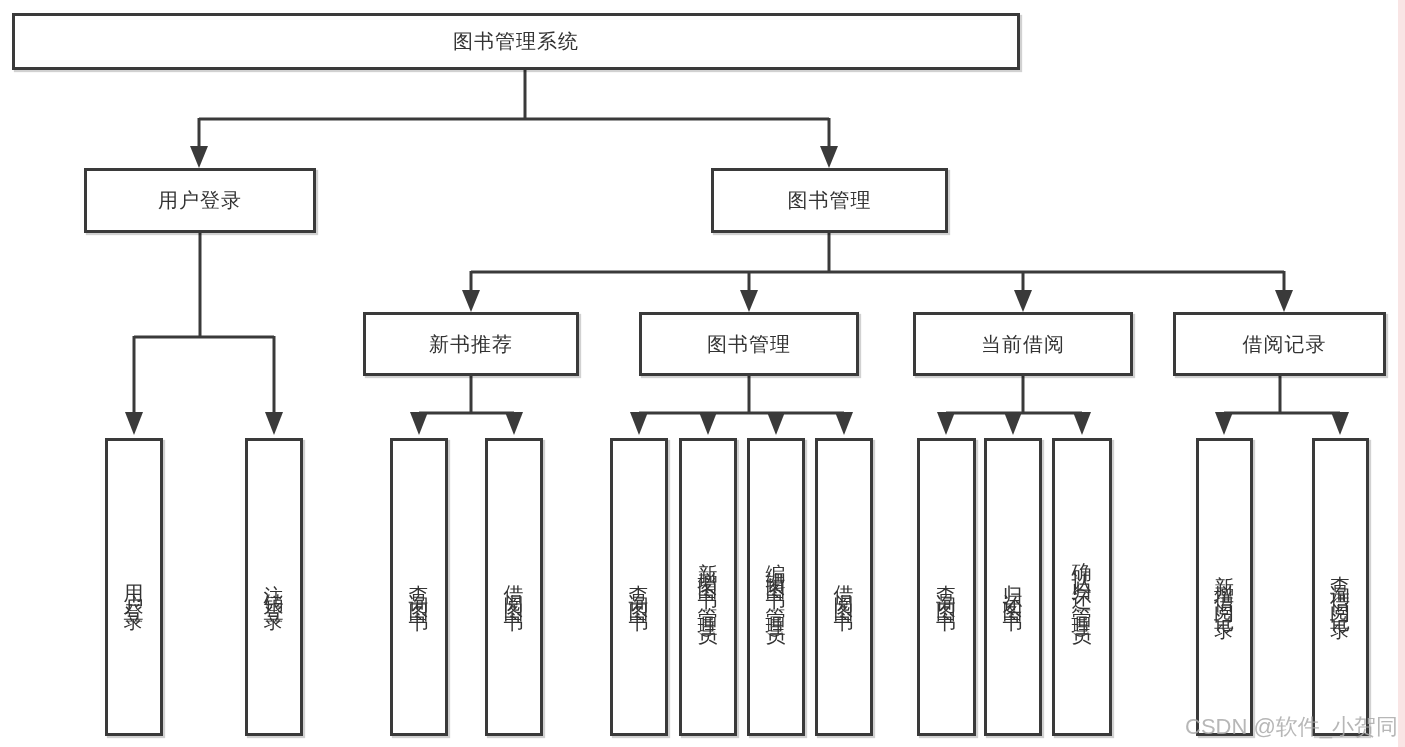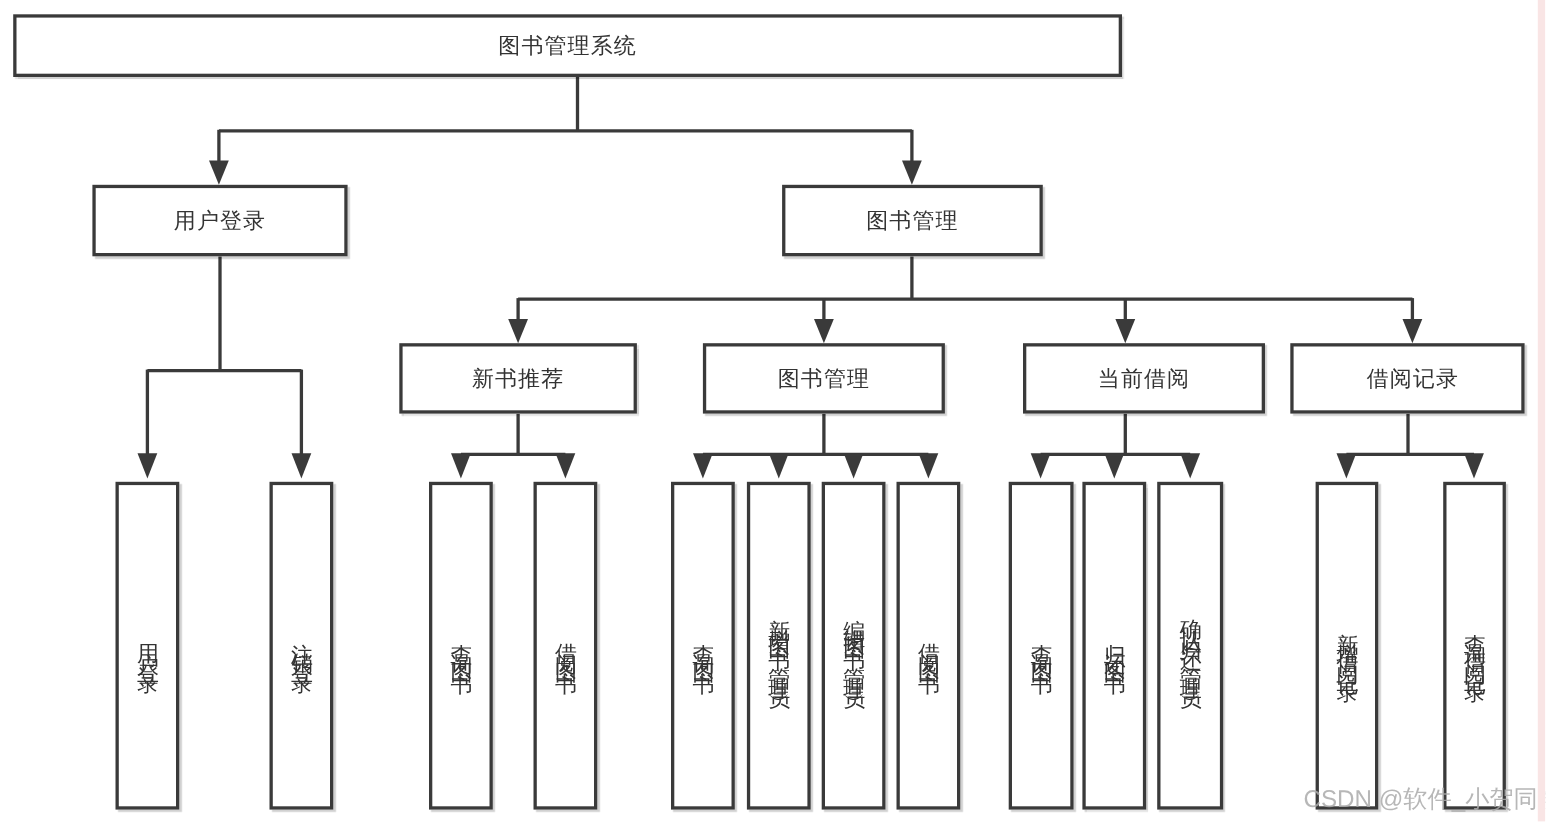--- a/index.html
+++ b/index.html
@@ -126,21 +126,21 @@
     <polygon points="1331,412 1349,412 1340,435"></polygon>
   </svg>
 
   <div class="node" style="left:12px;top:13px;width:1008px;height:57px;">图书管理系统</div>
 
   <div class="node" style="left:84px;top:168px;width:232px;height:65px;">用户登录</div>
   <div class="node" style="left:711px;top:168px;width:237px;height:65px;">图书管理</div>
 
   <div class="node" style="left:363px;top:312px;width:216px;height:64px;">新书推荐</div>
   <div class="node" style="left:639px;top:312px;width:220px;height:64px;">图书管理</div>
-  <div class="node" style="left:913px;top:312px;width:220px;height:64px;margin-left:17px;">当前借阅</div>
+  <div class="node" style="left:913px;top:312px;width:220px;height:64px;">当前借阅</div>
   <div class="node" style="left:1173px;top:312px;width:213px;height:64px;padding-left:10px;">借阅记录</div>
 
   <div class="node vnode" style="left:105px;top:438px;width:58px;height:298px;">用户登录</div>
   <div class="node vnode" style="left:245px;top:438px;width:58px;height:298px;">注销登录</div>
 
   <div class="node vnode" style="left:390px;top:438px;width:58px;height:298px;">查询图书</div>
   <div class="node vnode" style="left:485px;top:438px;width:58px;height:298px;">借阅图书</div>
 
   <div class="node vnode" style="left:610px;top:438px;width:58px;height:298px;">查询图书</div>
   <div class="node vnode" style="left:679px;top:438px;width:58px;height:298px;">新增图书（管理员）</div>

